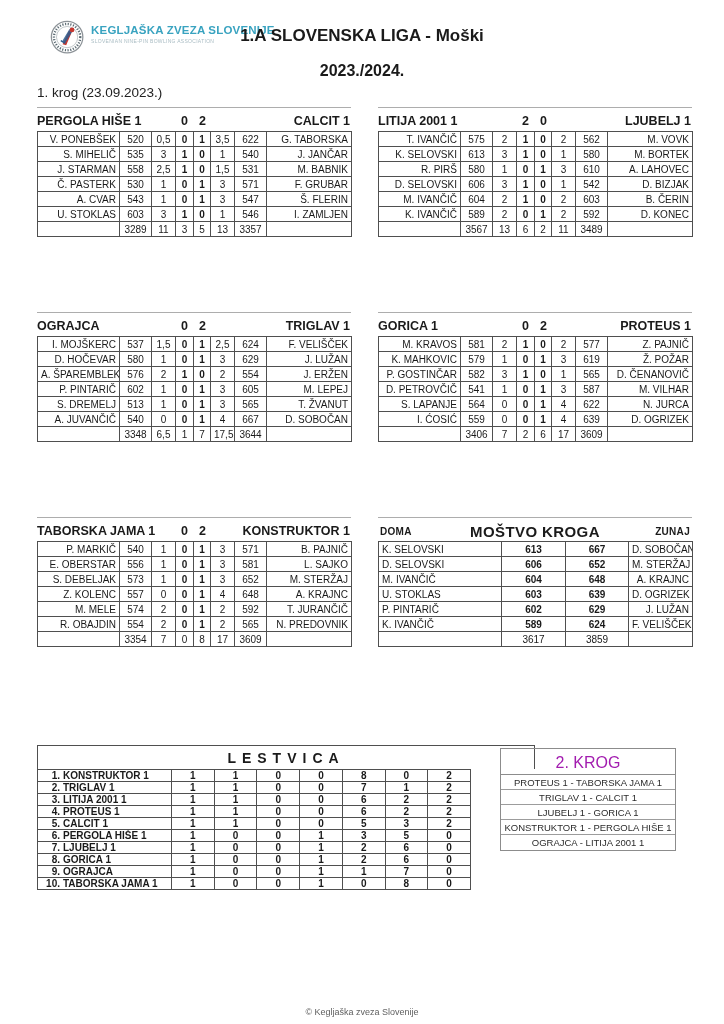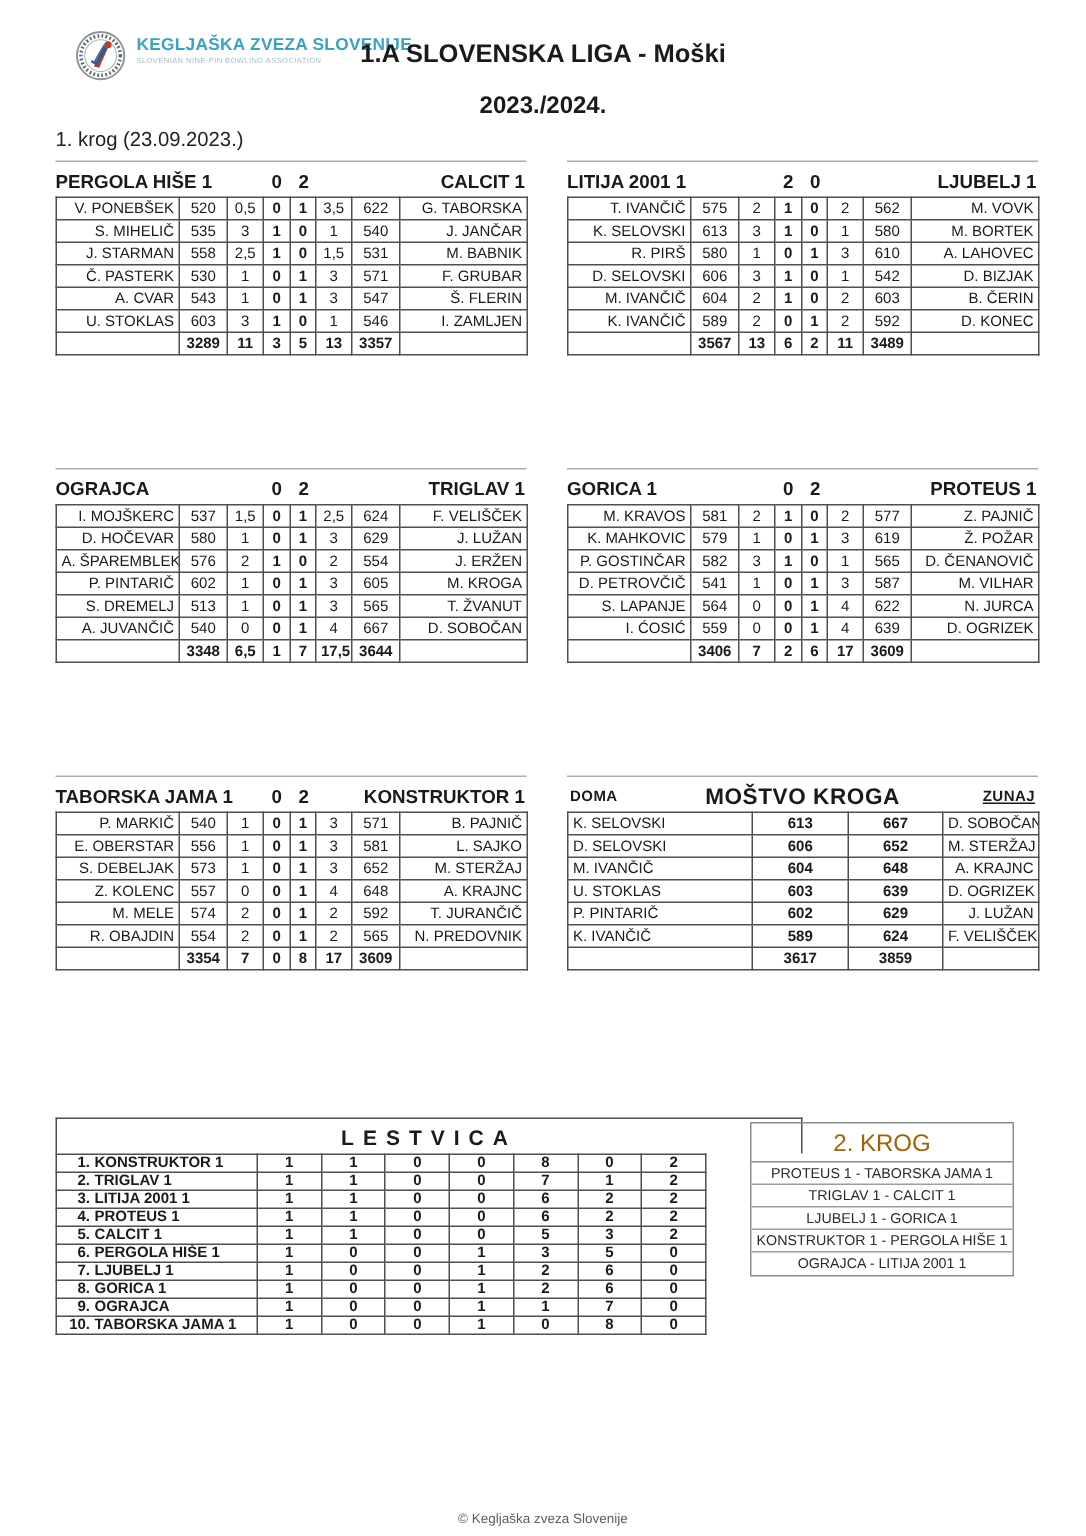--- a/index.html
+++ b/index.html
@@ -35,45 +35,45 @@
   .mh-s1 { left:139px; } .mh-s2 { left:157px; }
 
   table { border-collapse:collapse; table-layout:fixed; width:314px; }
   td {
     border:1px solid #4f4f4f; height:15px; font-size:10px; line-height:11px;
     padding:0 3px; white-space:nowrap; overflow:hidden; text-align:center;
   }
   td.mc0 { text-align:right; }
   td.mc7 { text-align:right; }
   td.mc3, td.mc4 { font-weight:bold; }
-  tr.totals-row td { font-weight:bold;margin-left:25px; }
+  tr.totals-row td { font-weight:normal;margin-left:25px; }
 
   
   .mk-left  { position:absolute; left:2px;  bottom:4px; font-size:10px; font-weight:bold; letter-spacing:0.3px; }
-  .mk-right { position:absolute; right:2px; bottom:4px; font-size:10px; font-weight:bold; letter-spacing:0.3px;text-decoration:underline; }
+  .mk-right { position:absolute; right:2px; bottom:4px; font-size:10px; font-weight:bold; letter-spacing:0.3px; }
   .mk-title { position:absolute; left:0; right:0; bottom:1px; text-align:center; font-size:15px; font-weight:bold; letter-spacing:0.4px; }
   td.kc0 { text-align:left; }
   td.kc3 { text-align:right; }
   td.kc1, td.kc2 { font-weight:bold; }
 
   
   .lestvica { position:absolute; top:745px; left:37px; width:498px; }
   .lestvica-title {
     border:1px solid #4f4f4f; border-bottom:none; height:24px; line-height:24px;
     text-align:center; font-size:14px; font-weight:bold; letter-spacing:6px;
   }
   .lestvica table { width:434px; }
   .lestvica td { height:11px; font-weight:bold; font-size:10px; }
   td.sc-team { text-align:left; padding-left:0; }
   .rank { display:inline-block; width:22px; text-align:right; }
   .team { margin-left:3px; }
 
   
   .next-round { position:absolute; top:748px; left:500px; width:176px; border:1px solid #8c8c8c; }
-  .nr-title { height:26px; line-height:28px; text-align:center; font-size:16px; color:#a16207; border-bottom:1px solid #8c8c8c; }
+  .nr-title { height:26px; line-height:28px; text-align:center; font-size:16px; color:#a21caf; border-bottom:1px solid #8c8c8c; }
   .fixture { height:15px; line-height:15px; text-align:center; font-size:9.5px; color:#2b2b2b; border-bottom:1px solid #9c9c9c; white-space:nowrap; }
   .fixture:last-child { border-bottom:none; }
 
   .footer { position:absolute; top:962px; left:0; width:100%; text-align:center; font-size:9px; color:#5f5f5f;margin-top:45px; }
 </style>
 </head>
 <body>
 
 <div class="page">
 
@@ -336,21 +336,21 @@
             <td class="mc7">J. ERŽEN</td>
           </tr>
           <tr>
             <td class="mc0">P. PINTARIČ</td>
             <td class="mc1">602</td>
             <td class="mc2">1</td>
             <td class="mc3">0</td>
             <td class="mc4">1</td>
             <td class="mc5">3</td>
             <td class="mc6">605</td>
-            <td class="mc7">M. KROGA</td>
+            <td class="mc7">M. LEPEJ</td>
           </tr>
           <tr>
             <td class="mc0">S. DREMELJ</td>
             <td class="mc1">513</td>
             <td class="mc2">1</td>
             <td class="mc3">0</td>
             <td class="mc4">1</td>
             <td class="mc5">3</td>
             <td class="mc6">565</td>
             <td class="mc7">T. ŽVANUT</td>

